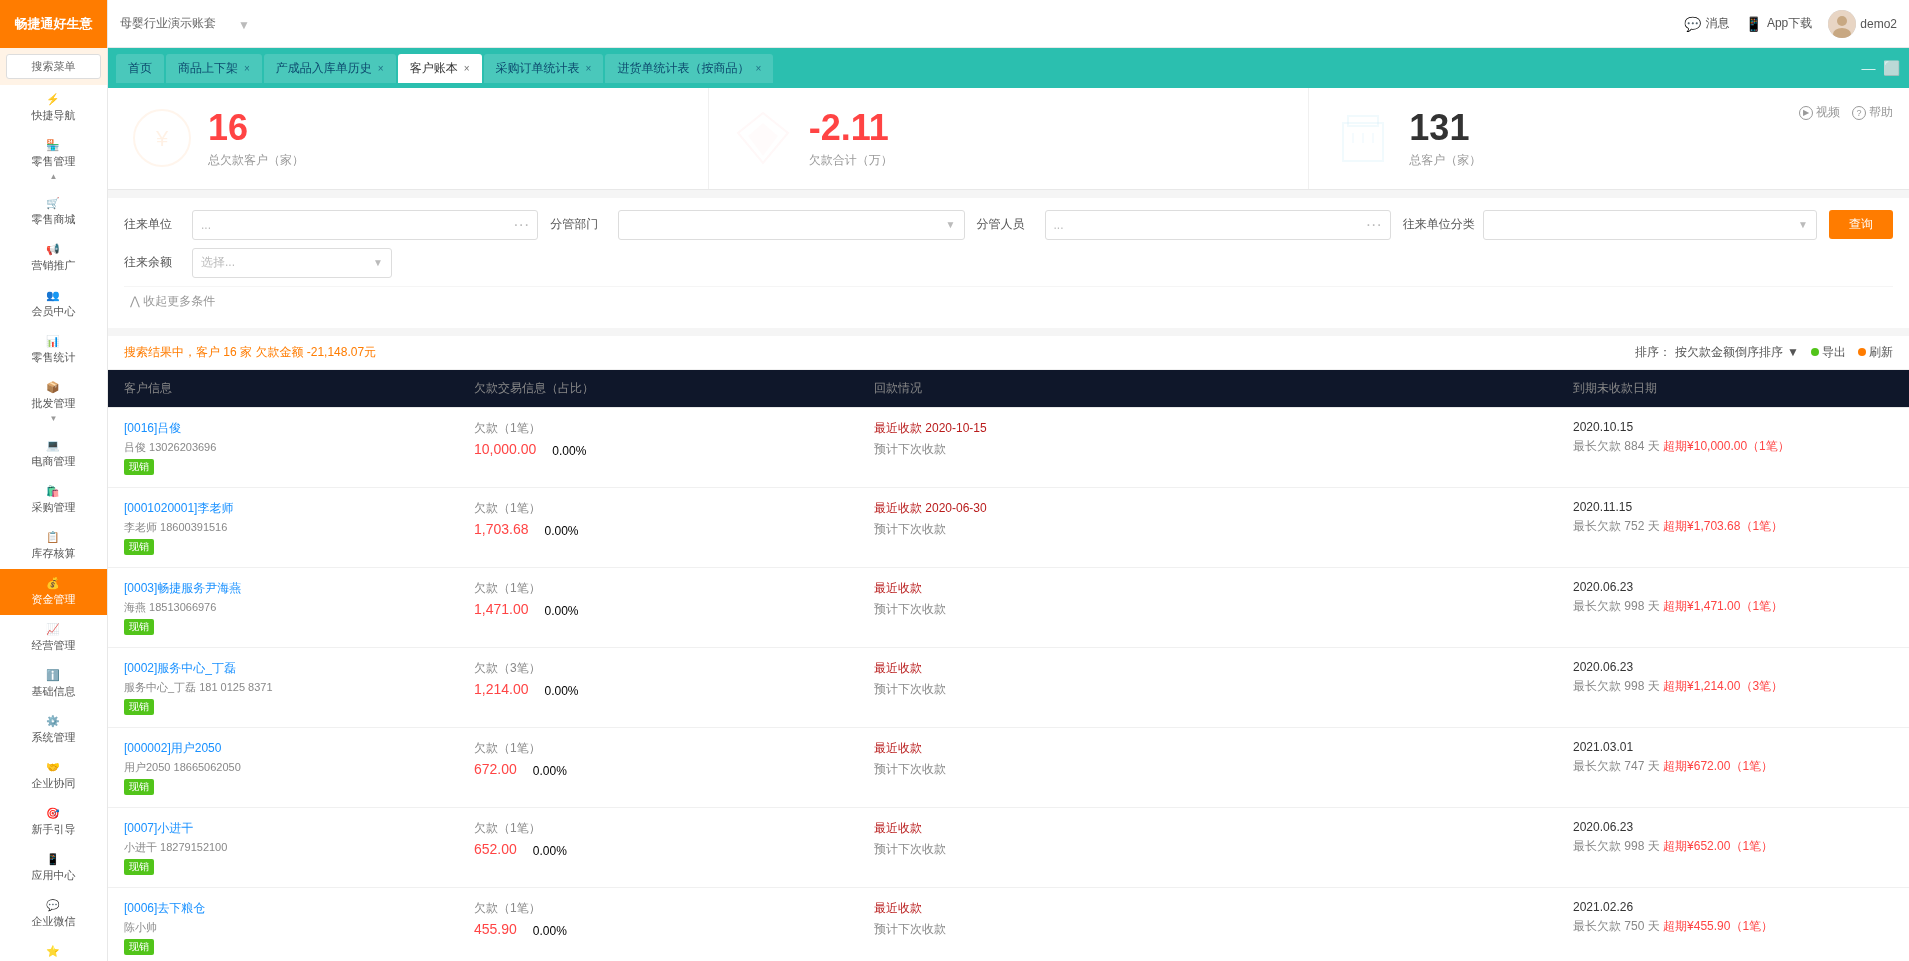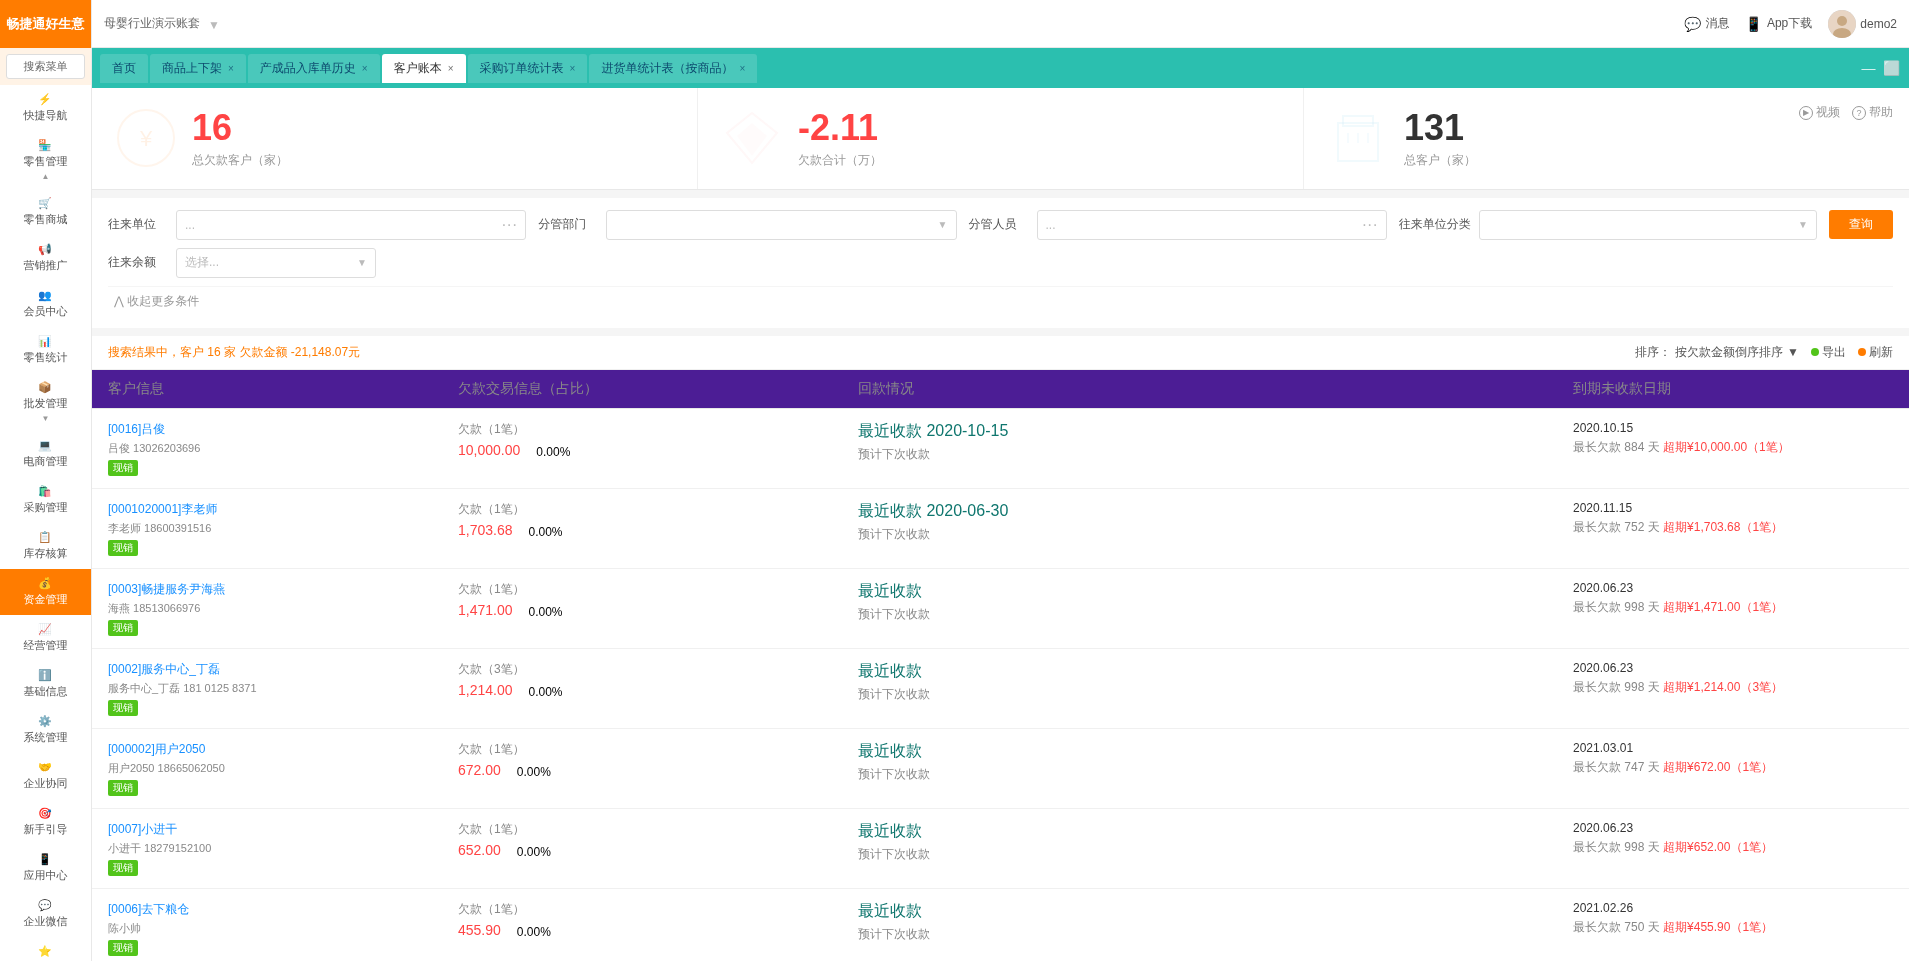--- a/index.html
+++ b/index.html
@@ -1,33 +1,33 @@
 <!DOCTYPE html>
 <html><head>
   <meta charset="utf-8">
   <style>
     * { margin: 0; padding: 0; box-sizing: border-box; }
     body { font-family: 'Microsoft YaHei', Arial, sans-serif; font-size: 12px; background: #f5f5f5; color: #333; display: flex; height: 961px; overflow: hidden; }
 
     
-    .sidebar { width: 92px; background: #fff; border-right: 1px solid #e8e8e8; display: flex; flex-direction: column; flex-shrink: 0; }
+    .sidebar { width: 108px; background: #fff; border-right: 1px solid #e8e8e8; display: flex; flex-direction: column; flex-shrink: 0; }
     .sidebar-logo { background: #ff7c00; height: 48px; display: flex; align-items: center; justify-content: center; color: #fff; font-size: 11px; padding: 4px; }
     .sidebar-logo-text { text-align: center; line-height: 1.3; }
     .sidebar-search { padding: 6px; background: #fff3e6; }
     .sidebar-search-btn { width: 100%; background: #fff; border: 1px solid #ddd; border-radius: 3px; padding: 4px; font-size: 11px; color: #666; text-align: center; cursor: pointer; }
     .sidebar-item { padding: 8px 4px; text-align: center; cursor: pointer; font-size: 11px; color: #555; }
     .sidebar-item.active { background: #ff7c00; color: #fff; }
     .sidebar-item-label { display: block; margin-top: 2px; }
 
     
     .main { flex: 1; display: flex; flex-direction: column; overflow: hidden; }
 
     
     .topbar { height: 48px; background: #fff; border-bottom: 1px solid #e8e8e8; display: flex; align-items: center; justify-content: space-between; padding: 0 12px; flex-shrink: 0; }
-    .topbar-left { display: flex; align-items: flex-end; gap: 8px; font-size: 12px; color: #666; }
+    .topbar-left { display: flex; align-items: flex-end; gap: 22px; font-size: 12px; color: #666; }
     .topbar-right { display: flex; align-items: center; gap: 16px; font-size: 12px; color: #555; }
     .topbar-msg { display: flex; align-items: center; gap: 4px; cursor: pointer; }
     .topbar-app { display: flex; align-items: center; gap: 4px; cursor: pointer; }
     .topbar-user { display: flex; align-items: center; gap: 4px; cursor: pointer; }
     .avatar { width: 28px; height: 28px; border-radius: 50%; background: #ccc; display: flex; align-items: center; justify-content: center; color: #fff; font-size: 11px; overflow: hidden; }
 
     
     .tabs { height: 40px; background: #2bbfaf; display: flex; align-items: center; padding: 0 8px; gap: 2px; flex-shrink: 0; }
     .tab { padding: 6px 12px; background: rgba(255,255,255,0.15); color: #0c4a6e; border-radius: 3px 3px 0 0; cursor: pointer; font-size: 12px; display: flex; align-items: center; gap: 6px; white-space: nowrap; }
     .tab.active { background: #fff; color: #333; }
@@ -69,36 +69,36 @@
     .result-info span { color: #ff7c00; }
     .result-actions { display: flex; align-items: center; gap: 12px; font-size: 12px; color: #555; }
     .result-sort { display: flex; align-items: center; gap: 4px; cursor: pointer; }
     .result-btn { display: flex; align-items: center; gap: 3px; cursor: pointer; color: #555; }
     .result-btn .dot { width: 8px; height: 8px; border-radius: 50%; display: inline-block; }
     .dot-green { background: #52c41a; }
     .dot-orange { background: #ff7c00; }
 
     
     .table-container { background: #fff; }
-    .table-header { display: grid; grid-template-columns: 350px 400px 1fr 320px; padding: 10px 16px; background: #4c1d95; border-bottom: 1px solid #e8e8e8; font-size: 14px; color: #888; font-weight: 500; }
+    .table-header { display: grid; grid-template-columns: 350px 400px 1fr 320px; padding: 10px 16px; background: #0f172a; border-bottom: 1px solid #e8e8e8; font-size: 12px; color: #888; font-weight: 500; }
     .table-row { display: grid; grid-template-columns: 350px 400px 1fr 320px; padding: 12px 16px; border-bottom: 1px solid #f0f0f0; align-items: start; }
 
     .customer-info { }
     .customer-name { color: #1890ff; cursor: pointer; font-size: 12px; margin-bottom: 3px; }
     .customer-contact { color: #888; font-size: 11px; margin-bottom: 4px; }
     .customer-tag { display: inline-block; background: #52c41a; color: #fff; font-size: 10px; padding: 1px 5px; border-radius: 2px; }
 
     .debt-info { }
     .debt-count { color: #888; font-size: 12px; margin-bottom: 4px; }
     .debt-amount { color: #ff4444; font-size: 14px; font-weight: 500; margin-bottom: 4px; }
     .debt-percent { color: #000000; font-size: 12px; }
     .debt-row { display: flex; align-items: center; gap: 16px; }
 
     .recovery-info { }
-    .recovery-last { font-size: 16px; color: #0f766e; margin-bottom: 4px; }
+    .recovery-last { font-size: 12px; color: #b91c1c; margin-bottom: 4px; }
     .recovery-next { font-size: 12px; color: #888; }
 
     .overdue-info { }
     .overdue-date { font-size: 12px; color: #333; margin-bottom: 4px; }
     .overdue-days { font-size: 12px; color: #888; }
     .overdue-link { color: #ff4444; cursor: pointer; font-size: 12px; }
   </style>
 </head>
 <body>
 

